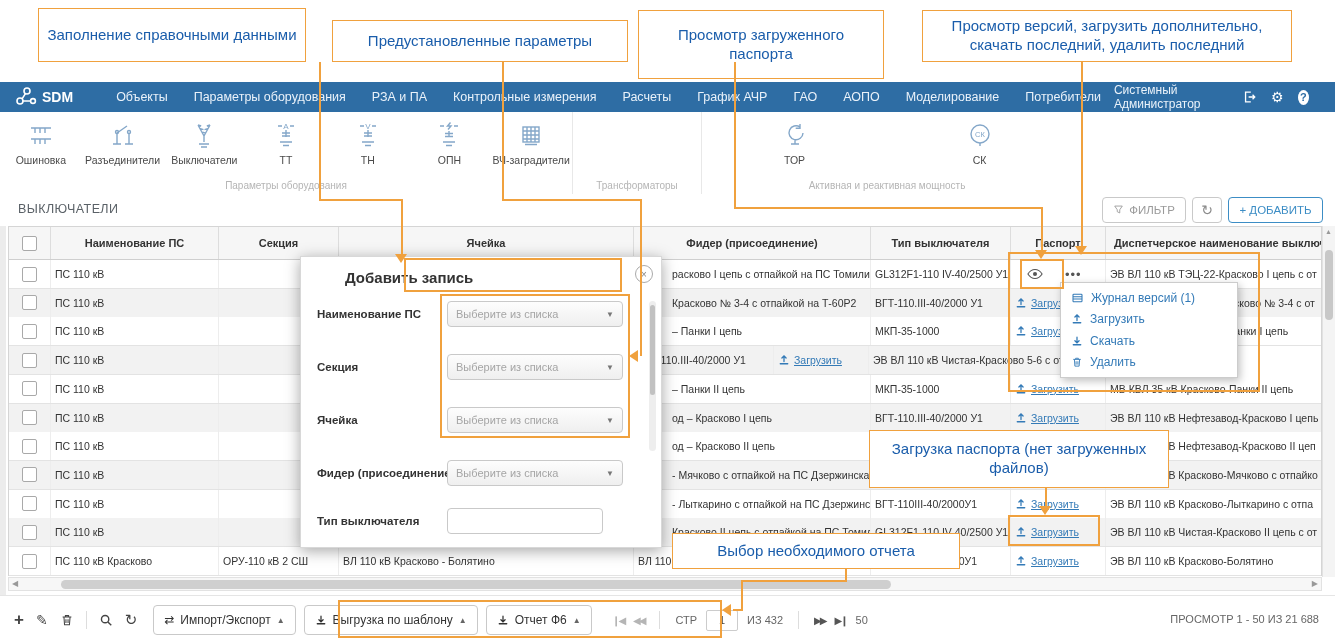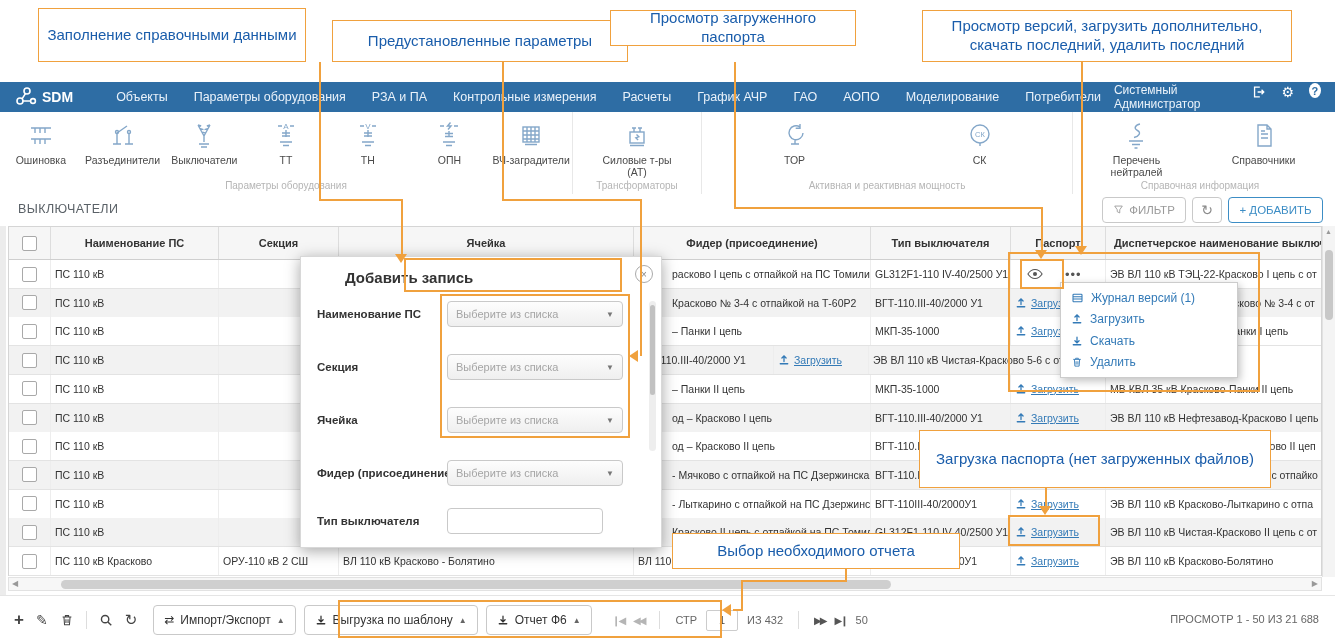--- a/index.html
+++ b/index.html
@@ -3,21 +3,21 @@
 <meta charset="utf-8">
 <style>
   html,body{margin:0;padding:0;background:#fff;}
   .app{position:relative;width:1335px;height:643px;overflow:hidden;background:#fff;
        font-family:"Liberation Sans",sans-serif;color:#333;}
   
   .nav{position:absolute;left:0;top:82px;width:1335px;height:30px;background:#2e6da4;
        display:flex;align-items:center;color:#eaf2fa;font-size:12.5px;}
   .nav-brand{display:flex;align-items:center;gap:4px;margin:0 30px 0 14px;font-weight:bold;font-size:14px;color:#fff;}
   .nav-item{padding:0 13px;cursor:pointer;white-space:nowrap;}
-  .nav-right{margin-left:auto;display:flex;gap:14px;padding-right:14px;}
+  .nav-right{margin-left:auto;display:flex;align-items:center;gap:14px;padding-right:26px;}
   .nav-user{font-size:12px;}
   .nav-ic{width:18px;height:18px;display:inline-flex;align-items:center;justify-content:center;color:#fff;font-size:14px;}
   .help-badge{width:15px;height:15px;border-radius:50%;background:#fff;color:#2e6da4;font-size:11px;font-weight:bold;
        display:inline-flex;align-items:center;justify-content:center;}
   
   .ribbon{position:absolute;left:0;top:112px;width:1335px;height:82px;display:flex;border-bottom:1px solid #d9d9d9;background:#fff;}
   .rgroup{position:relative;display:flex;justify-content:space-around;align-items:flex-start;padding-top:8px;border-right:1px solid #e8e8e8;}
   .rgroup:last-child{border-right:none;}
   .rglabel{position:absolute;bottom:3px;left:0;right:0;text-align:center;font-size:10px;color:#b5b5b5;white-space:nowrap;}
   .ritem{display:flex;flex-direction:column;align-items:center;width:86px;cursor:pointer;}
@@ -179,60 +179,38 @@
           <div class="ritem">
             <svg width="32" height="32" viewBox="0 0 32 32">
               <rect x="8" y="7" width="16" height="15"></rect>
               <path d="M12 7v15M16 7v15M20 7v15M8 11h16M8 15h16M8 19h16M10 24.5h12"></path>
             </svg>
             <span class="rlabel">ВЧ-заградители</span>
           </div>
           <div class="rglabel">Параметры оборудования</div>
         </div>
         <div class="rgroup" style="width:128px">
-          <div class="ritem">
-            <svg width="32" height="32" viewBox="0 0 32 32">
-              <rect x="9" y="12" width="14" height="11"></rect>
-              <path d="M13 12V8M19 12V8M11 8h4M17 8h4M15.5 14.5l2.3 2.3-3 1 2.3 2.3M9 25.5h14"></path>
-            </svg>
-            <span class="rlabel">Силовые т-ры (АТ)</span>
-          </div>
           <div class="rglabel">Трансформаторы</div>
         </div>
         <div class="rgroup" style="width:370px">
           <div class="ritem">
             <svg width="32" height="32" viewBox="0 0 32 32">
               <path d="M21 7a7 7 0 1 0 3 6M21 4v4.3h-4.3M16 19v5M12 24h8"></path>
             </svg>
             <span class="rlabel">ТОР</span>
           </div>
           <div class="ritem">
             <svg width="32" height="32" viewBox="0 0 32 32">
               <circle cx="16" cy="14" r="9"></circle>
               <text x="16" y="17" font-size="7.5" text-anchor="middle" fill="#84a7c9" stroke="none">СК</text>
               <path d="M16 23v3"></path>
             </svg>
             <span class="rlabel">СК</span>
           </div>
           <div class="rglabel">Активная и реактивная мощность</div>
-        </div>
-        <div class="rgroup" style="width:254px">
-          <div class="ritem">
-            <svg width="32" height="32" viewBox="0 0 32 32">
-              <path d="M19 4c-5 1-6.5 4.5-2.5 6.5s1.5 6-3.5 7M8 21h14M11 24.5h8M13.5 28h3"></path>
-            </svg>
-            <span class="rlabel">Перечень нейтралей</span>
-          </div>
-          <div class="ritem">
-            <svg width="32" height="32" viewBox="0 0 32 32">
-              <path d="M10 5h9l4 4v17H10zM19 5v4h4M13 14h7M13 18h7M13 11h4"></path>
-            </svg>
-            <span class="rlabel">Справочники</span>
-          </div>
-          <div class="rglabel">Справочная информация</div>
         </div>
       </div>
     </div>
   <div id="gridbar">
       <div class="gridbar">
         <div class="grid-title">ВЫКЛЮЧАТЕЛИ</div>
         <div class="gbtn btn-filter">
           <span><svg width="11" height="11" viewBox="0 0 16 16">
               <path d="M2.5 3h11L9.8 8.4V13l-3.6-1.8V8.4Z" stroke="currentColor" fill="none" stroke-width="1.3"></path>
             </svg></span>
@@ -618,23 +596,23 @@
               <path d="M3 4.5h10M6.2 4.5V3h3.6v1.5M4.5 4.5l.7 9h5.6l.7-9M6.8 7v4.5M9.2 7v4.5" stroke="currentColor" fill="none" stroke-width="1.2"></path>
             </svg>
           </span>
           <span>Удалить</span>
         </div>
       </div>
     </div>
   <div id="ann">
       <div class="callout" style="left:38px;top:8px;width:268px;height:54px">Заполнение справочными данными</div>
       <div class="callout" style="left:332px;top:20px;width:296px;height:42px">Предустановленные параметры</div>
-      <div class="callout" style="left:610px;top:10px;width:246px;height:36px">Просмотр загруженного паспорта</div>
+      <div class="callout" style="left:638px;top:10px;width:246px;height:69px">Просмотр загруженного паспорта</div>
       <div class="callout" style="left:922px;top:10px;width:370px;height:52px">Просмотр версий,  загрузить дополнительно, скачать последний, удалить последний</div>
-      <div class="callout" style="left:919px;top:430px;width:352px;height:58px">Загрузка паспорта (нет загруженных файлов)</div>
+      <div class="callout" style="left:869px;top:430px;width:300px;height:58px">Загрузка паспорта (нет загруженных файлов)</div>
       <div class="callout" style="left:672px;top:533px;width:288px;height:36px">Выбор необходимого отчета</div>
       <div class="orect" style="left:404px;top:258px;width:218px;height:34px"></div>
       <div class="orect" style="left:440px;top:294px;width:190px;height:144px"></div>
       <div class="orect" style="left:1020px;top:259px;width:44px;height:30px"></div>
       <div class="orect" style="left:1008px;top:252px;width:252px;height:140px"></div>
       <div class="orect" style="left:1008px;top:515px;width:92px;height:31px"></div>
       <div class="orect" style="left:338px;top:600px;width:384px;height:38px"></div>
       <div class="seg" style="left:319px;top:62px;width:2px;height:139px"></div>
       <div class="seg" style="left:319px;top:199px;width:84px;height:2px"></div>
       <div class="seg" style="left:401px;top:199px;width:2px;height:56px"></div>

